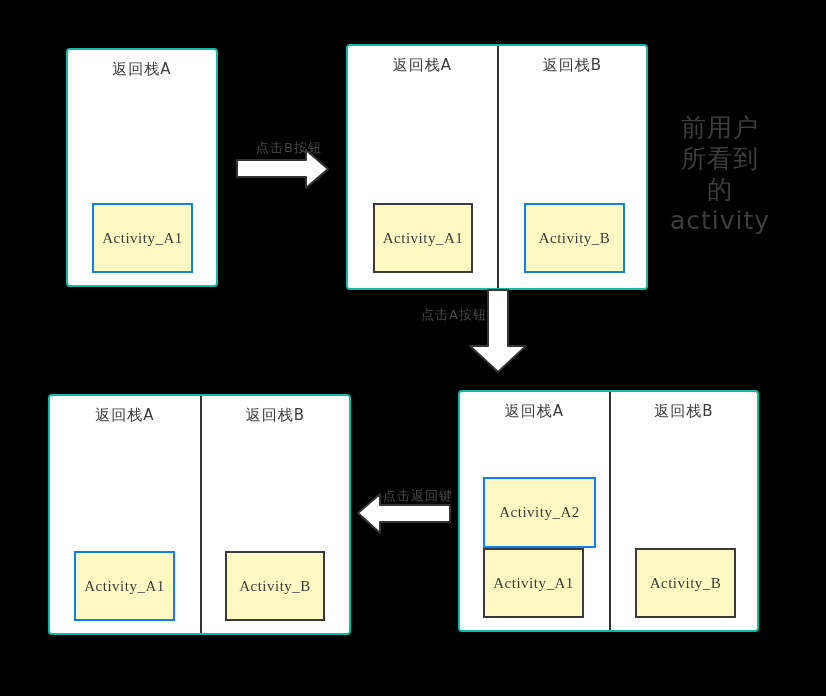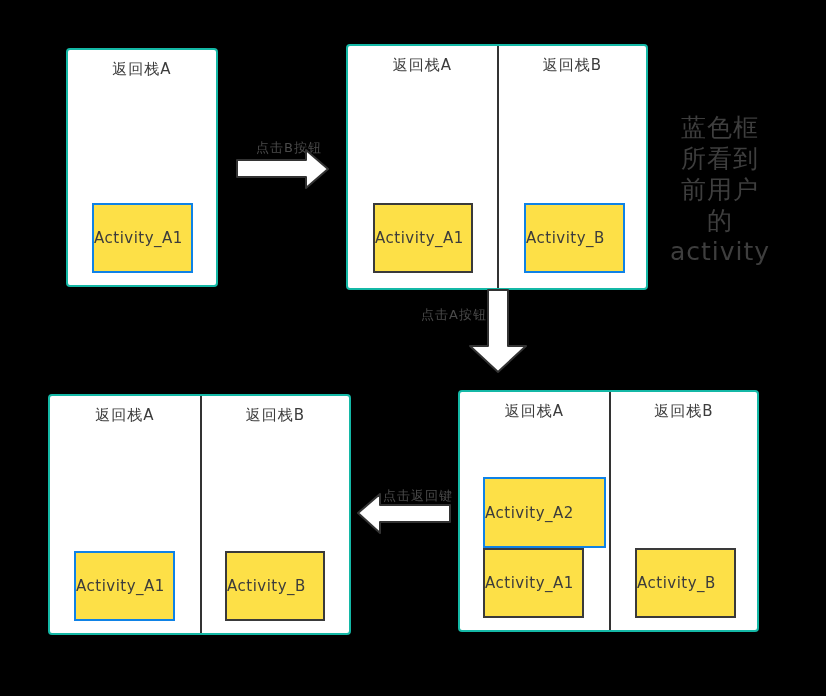--- a/index.html
+++ b/index.html
@@ -34,24 +34,26 @@
   .divider {
     position: absolute;
     top: 0;
     bottom: 0;
     width: 2px;
     background: #333333;
   }
 
   .activity-box {
     position: absolute;
-    background: #fde047;
+    background: #fef9c3;
     border: 2px solid #3a3a3a;
     display: flex;
     align-items: center;
+    justify-content: center;
+    font-family: Liberation Serif, serif;
   }
   .activity-box.active { border-color: #0f82e6; }
   .activity-label {
     font-size: 15px;
     color: #3c3c3c;
     letter-spacing: 0.5px;
   }
 
   .arrow {
     position: absolute;
@@ -100,37 +102,36 @@
     <div class="stack-title" style="left:151px; width:147px;">返回栈B</div>
     <div class="activity-box" style="left:25px; top:157px; width:100px; height:70px;">
       <span class="activity-label">Activity_A1</span>
     </div>
     <div class="activity-box active" style="left:176px; top:157px; width:101px; height:70px;">
       <span class="activity-label">Activity_B</span>
     </div>
   </div>
 
   <div class="note">
-    <div>蓝色框</div>
+    <div>前用户</div>
     <div>所看到</div>
-    <div>前用户</div>
     <div>的</div>
     <div>activity</div>
   </div>
 
   <div class="arrow-label" style="left:421px; top:306px;">点击A按钮</div>
   <svg class="arrow" style="left:469px; top:289px;" width="59" height="85" viewBox="0 0 59 85">
     <polygon points="19,1 39,1 39,57 57,57 29,83 1,57 19,57" fill="#ffffff" stroke="#333333" stroke-width="2" stroke-linejoin="round"></polygon>
   </svg>
 
   <div class="panel" style="left:458px; top:390px; width:301px; height:242px;">
     <div class="divider" style="left:149px;"></div>
     <div class="stack-title" style="left:0; width:149px;">返回栈A</div>
     <div class="stack-title" style="left:151px; width:146px;">返回栈B</div>
-    <div class="activity-box active" style="left:23px; top:85px; width:123px; height:71px;">
+    <div class="activity-box active" style="left:23px; top:85px; width:113px; height:71px;">
       <span class="activity-label">Activity_A2</span>
     </div>
     <div class="activity-box" style="left:23px; top:156px; width:101px; height:70px;">
       <span class="activity-label">Activity_A1</span>
     </div>
     <div class="activity-box" style="left:175px; top:156px; width:101px; height:70px;">
       <span class="activity-label">Activity_B</span>
     </div>
   </div>
 

